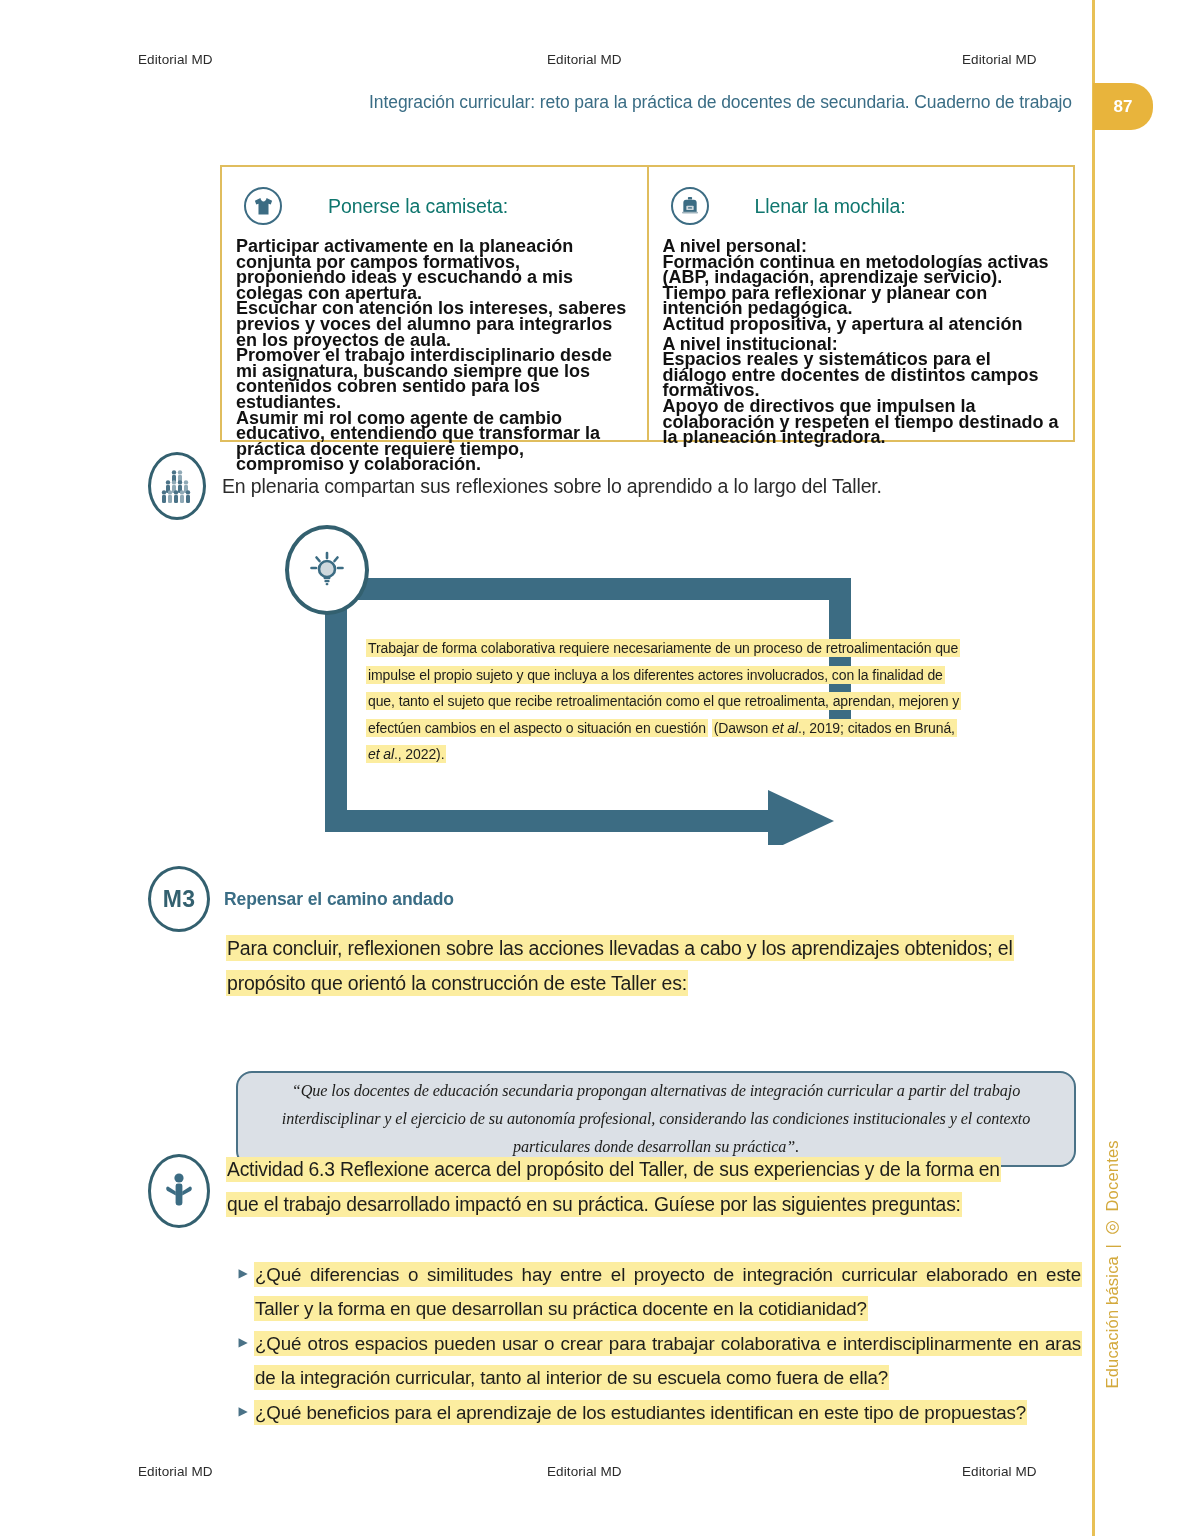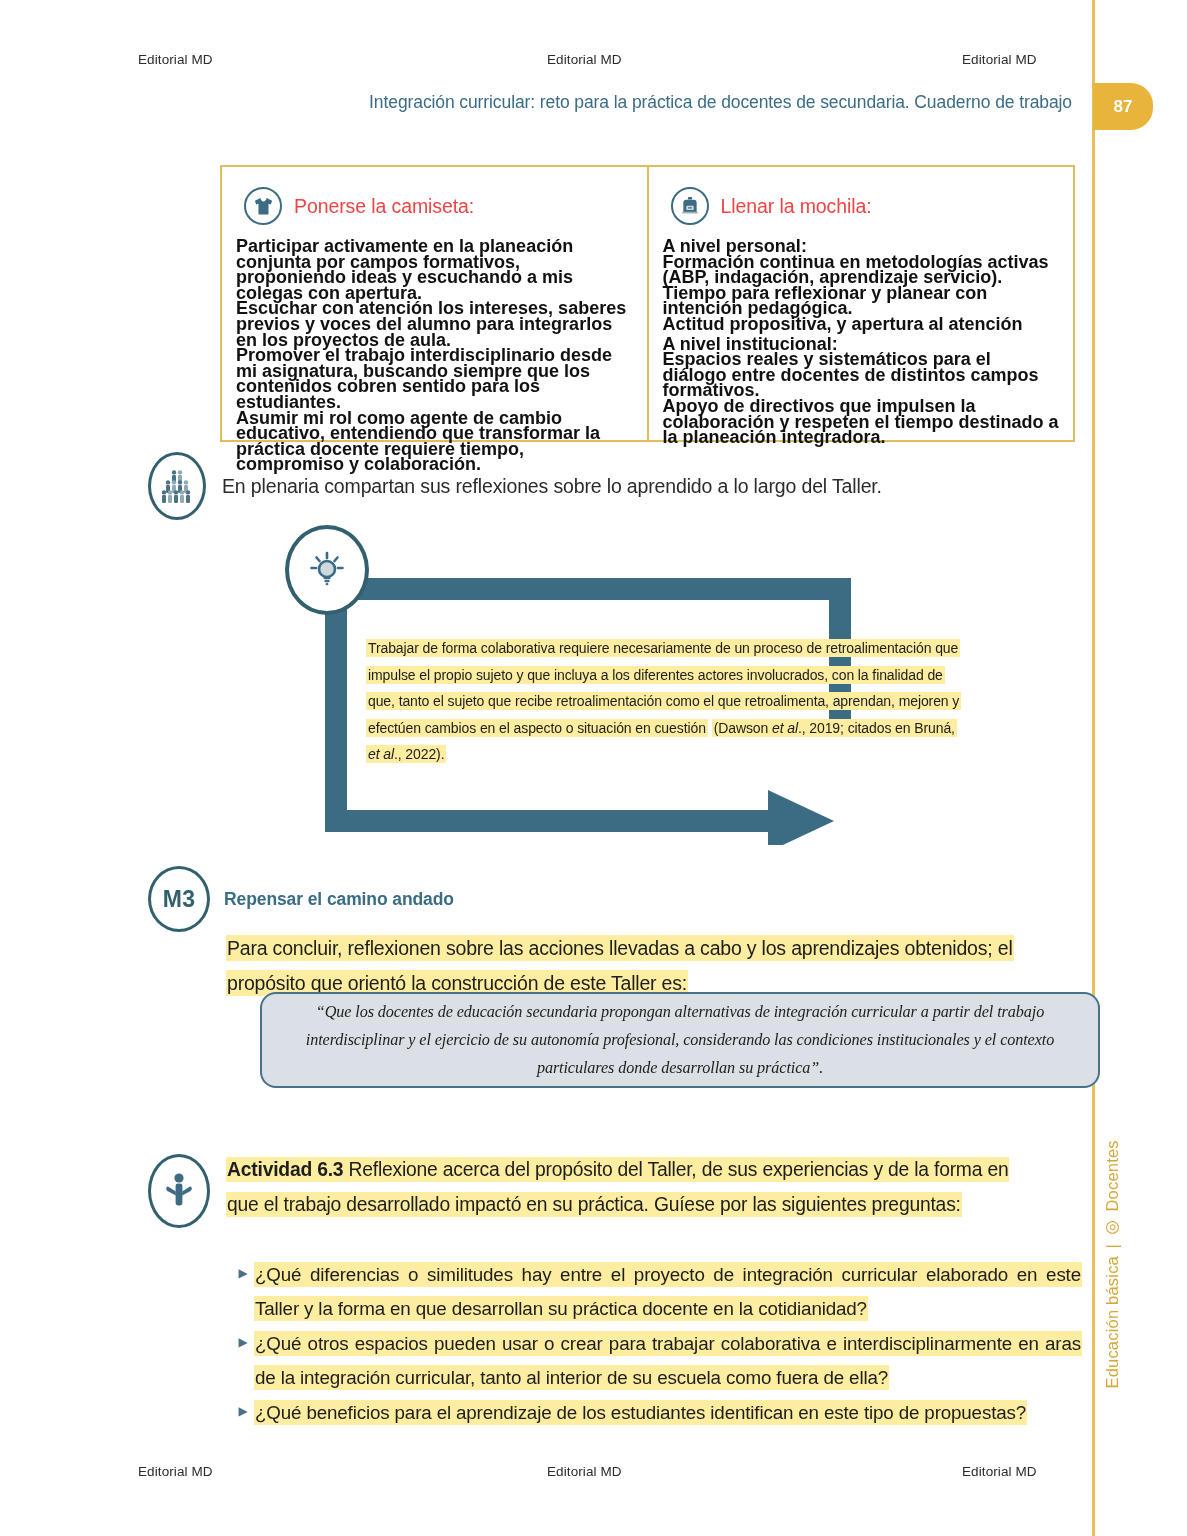--- a/index.html
+++ b/index.html
@@ -33,21 +33,21 @@
   }
 
   
   .twobox{
     position:absolute;left:220px;top:165px;width:855px;height:277px;
     border:2px solid #e0bd5e;display:flex;box-sizing:border-box;background:#fff;
   }
   .tbcell{box-sizing:border-box;padding:18px 14px 10px 14px;flex:1 1 0;}
   .tbcell.left{border-right:2px solid #e0bd5e;}
   .tbhead{display:flex;align-items:center;gap:12px;margin:2px 0 14px 8px;}
-  .tbhead .ttl{font-size:19.5px;color:#ef4444;font-weight:400;letter-spacing:-.1px;}
+  .tbhead .ttl{font-size:19.5px;color:#0f766e;font-weight:400;letter-spacing:-.1px;margin-left:34px;}
   .tbbody{font-size:18px;line-height:15.6px;font-weight:700;color:#111;}
   .tbbody p{margin:0;}
   .tbbody p.gap{margin-top:4px;}
 
   
   .cir{
     border:2.5px solid #3c6c83;border-radius:50%;
     display:flex;align-items:center;justify-content:center;flex:none;background:#fff;
   }
   .cir-32{width:34px;height:34px;border-width:2px;}
@@ -86,42 +86,42 @@
 
   
   .hlpara{
     position:absolute;left:226px;top:931px;width:850px;
     font-size:19.5px;line-height:35px;color:#1d1d1b;letter-spacing:-.2px;
   }
   .hlpara span.hl{background:#fceda0;padding:2px 1px;box-decoration-break:clone;-webkit-box-decoration-break:clone;}
 
   
   .quotebox{
-    position:absolute;left:236px;top:992px;width:840px;height:96px;
+    position:absolute;left:236px;top:1071px;width:840px;height:96px;
     background:#dbe0e6;border:2px solid #4a7287;border-radius:16px;
-    box-sizing:border-box;display:flex;align-items:center;justify-content:center;margin-left:24px;
+    box-sizing:border-box;display:flex;align-items:center;justify-content:center;
   }
   .quotebox .q{
     width:760px;text-align:center;font-family:"Liberation Serif","DejaVu Serif",serif;
     font-style:italic;font-size:16.2px;line-height:28px;color:#1d1d1b;letter-spacing:-.1px;
   }
 
   
   .actrow{position:absolute;left:148px;top:1152px;}
   .act-cir{
     position:absolute;left:0;top:2px;width:56px;height:68px;
     border:3px solid #33606f;border-radius:50%;background:#fff;
     display:flex;align-items:center;justify-content:center;
   }
   .act-text{
     position:absolute;left:78px;top:0;width:926px;
     font-size:19.3px;line-height:35px;color:#1d1d1b;letter-spacing:-.2px;
   }
   .act-text span.hl{background:#fceda0;padding:2px 1px;box-decoration-break:clone;-webkit-box-decoration-break:clone;}
-  .act-text b{font-weight:700;}
+  .act-text b{font-weight:400;}
 
   
   .questions{position:absolute;left:232px;top:1258px;width:850px;}
   .qrow{display:flex;align-items:flex-start;margin-bottom:1px;}
   .qmark{
     flex:none;width:22px;padding-top:9px;color:#4a7287;font-size:12px;line-height:1;
     text-align:center;
   }
   .qtext{
     flex:1 1 auto;font-size:18.8px;line-height:34px;color:#1d1d1b;letter-spacing:-.15px;

